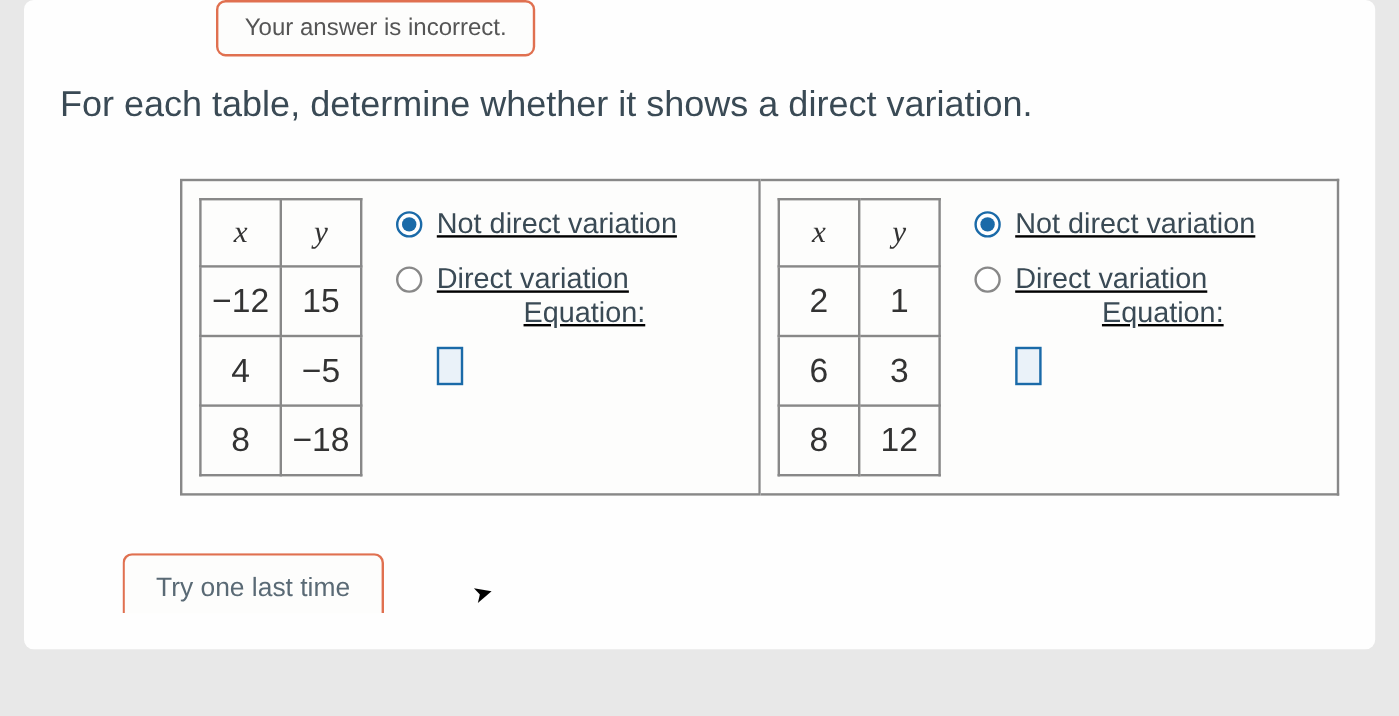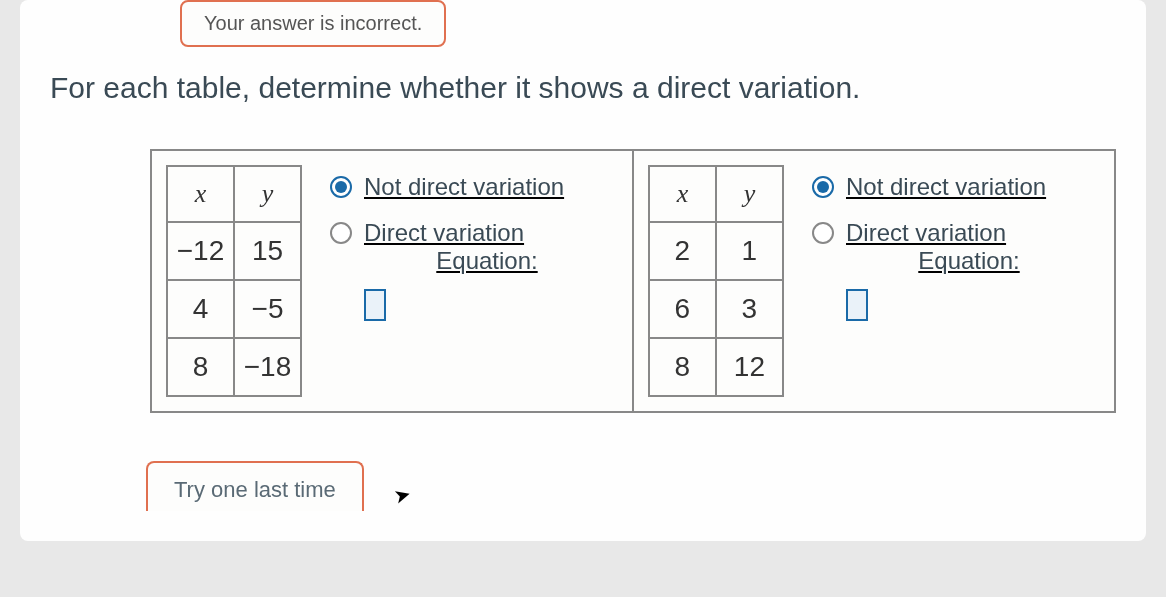--- a/index.html
+++ b/index.html
@@ -116,21 +116,21 @@
       display: block;
     }
     .try-btn {
       display: inline-block;
       border: 2px solid #e07050;
       border-radius: 8px;
       border-bottom: none;
       border-bottom-left-radius: 0;
       border-bottom-right-radius: 0;
       padding: 14px 26px 8px 26px;
-      margin-left: 96px;
+      margin-left: 52px;
       margin-top: 48px;
       color: #5a6a75;
       font-size: 22px;
       background: #fdfdfc;
       cursor: pointer;
     }
     .cursor-arrow {
       position: absolute;
       left: 344px;
       bottom: 4px;

